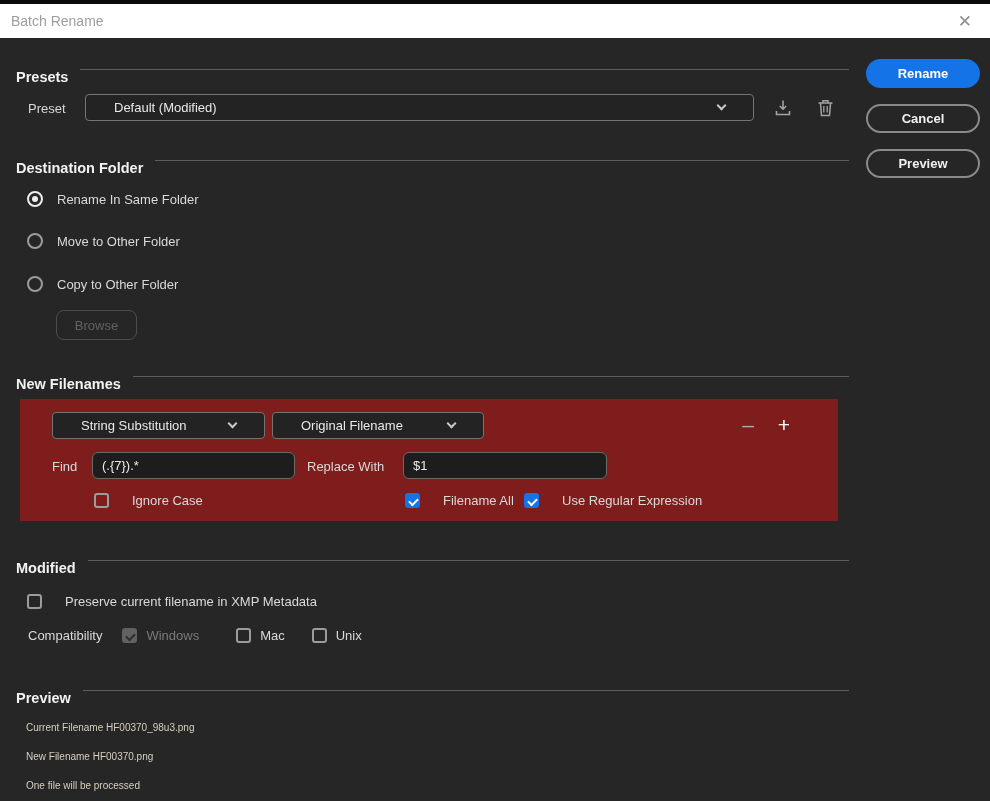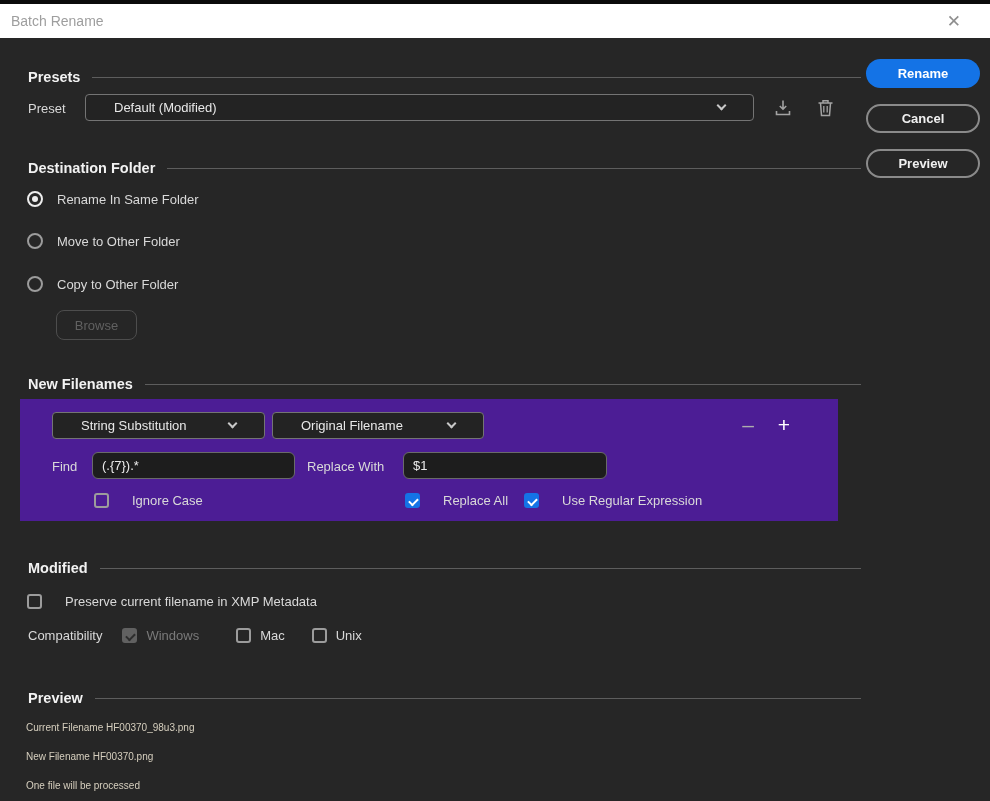--- a/index.html
+++ b/index.html
@@ -1,25 +1,25 @@
 <!DOCTYPE html>
 <html><head>
 <meta charset="utf-8">
 <style>
   * { margin:0; padding:0; box-sizing:border-box; }
   body { background:#111; font-family:"Liberation Sans", sans-serif; }
   .window { position:relative; width:990px; height:801px; background:#262626; overflow:hidden; }
 
   .topstrip { position:absolute; top:0; left:0; right:0; height:4px; background:#0a0a0a; }
   .titlebar { position:absolute; top:4px; left:0; right:0; height:34px; background:#ffffff;
-              display:flex; align-items:center; justify-content:space-between; padding:0 29px 0 11px; }
+              display:flex; align-items:center; justify-content:space-between; padding:0 18px 0 11px; }
   .title { color:#9e9e9e; font-size:14px; }
   .close { color:#8f8f8f; font-size:17px; cursor:pointer; line-height:1; }
 
-  .section-row { position:absolute; left:28px; width:833px; display:flex; align-items:center; gap:12px; }
+  .section-row { position:absolute; left:16px; width:833px; display:flex; gap:12px; }
   .section-heading { color:#f2f2f2; font-weight:bold; font-size:14.5px; white-space:nowrap; }
   .section-line { flex:1; border-top:1px solid #5d5d5d; height:0; }
 
   .btn { position:absolute; left:866px; width:114px; height:29px; border-radius:15px;
          display:flex; align-items:center; justify-content:center; font-size:13px; font-weight:bold; cursor:pointer; }
   .btn-primary { background:#1473e6; color:#ffffff; }
   .btn-secondary { background:transparent; border:2px solid #8a8a8a; color:#f0f0f0; }
 
   .lbl { color:#d9d9d9; font-size:13px; white-space:nowrap; }
   .lbl-dim { color:#7a7a7a; }
@@ -33,21 +33,21 @@
 
   .radio-row { position:absolute; display:flex; align-items:center; gap:14px; cursor:pointer; }
   .radio { width:16px; height:16px; border-radius:50%; border:2px solid #9c9c9c; position:relative; flex:none; }
   .radio.selected { border-color:#ededed; }
   .radio.selected::after { content:""; position:absolute; left:3px; top:3px; width:6px; height:6px;
                            border-radius:50%; background:#ededed; }
 
   .browse-btn { position:absolute; left:56px; top:310px; width:81px; height:30px; border:1px solid #4d4d4d;
                 border-radius:8px; color:#616161; font-size:13px; display:flex; align-items:center; justify-content:center; }
 
-  .panel { position:absolute; left:20px; top:399px; width:818px; height:122px; background:#4c1d95; }
+  .panel { position:absolute; left:20px; top:399px; width:818px; height:122px; background:#7f1d1d; }
 
   .input { position:absolute; background:#1d1d1d; border:1px solid #6a6a6a; border-radius:6px; color:#ececec;
            font-size:13px; padding:0 9px; font-family:"Liberation Sans", sans-serif; outline:none; }
 
   .cb-group { position:absolute; display:flex; align-items:center; gap:23px; cursor:pointer; }
   .checkbox { width:15px; height:15px; border-radius:3px; border:2px solid #9c9c9c; position:relative; flex:none; }
   .checkbox.checked { background:#1473e6; border-color:#1473e6; }
   .checkbox.checked::after { content:""; position:absolute; left:2px; top:3px; width:7px; height:4px;
                              border-left:2px solid #fff; border-bottom:2px solid #fff; transform:rotate(-45deg); }
   .checkbox.disabled-checked { background:#616161; border-color:#616161; }
@@ -139,21 +139,21 @@
     <input class="input" style="left: 72px; top: 53px; width: 203px; height: 27px;" value="(.{7}).*">
     <span class="lbl" style="position:absolute; left:287px; top:60px;">Replace With</span>
     <input class="input" style="left: 383px; top: 53px; width: 204px; height: 27px;" value="$1">
 
     <div class="cb-group" style="left:74px; top:94px;">
       <span class="checkbox"></span>
       <span class="lbl">Ignore Case</span>
     </div>
     <div class="cb-group" style="left:385px; top:94px;">
       <span class="checkbox checked"></span>
-      <span class="lbl">Replace All</span>
+      <span class="lbl">Filename All</span>
     </div>
     <div class="cb-group" style="left:504px; top:94px;">
       <span class="checkbox checked"></span>
       <span class="lbl">Use Regular Expression</span>
     </div>
   </div>
 
   <div class="section-row" style="top:560px">
     <span class="section-heading">Modified</span>
     <span class="section-line"></span>

